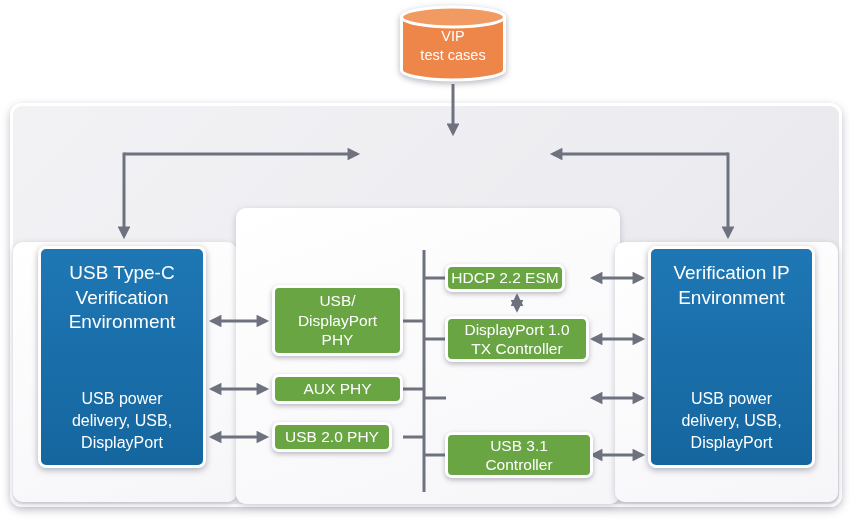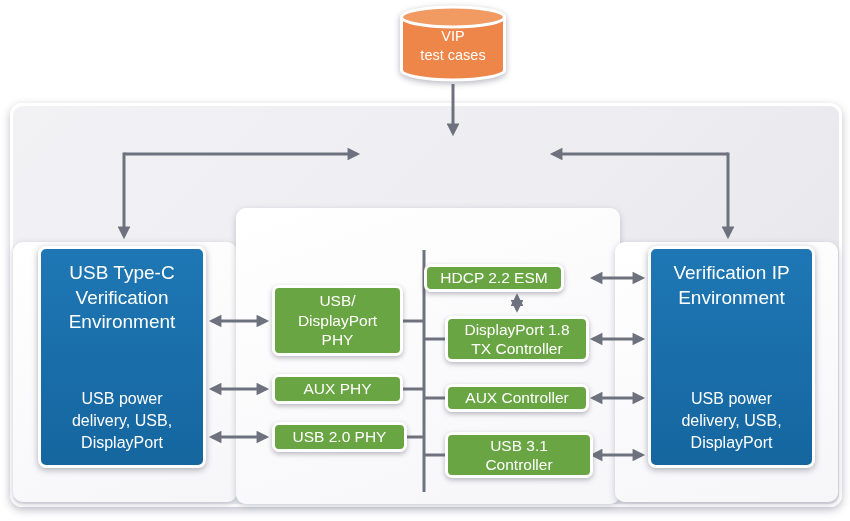--- a/index.html
+++ b/index.html
@@ -67,22 +67,22 @@
   }
   .green-box{
     background:var(--block-green);
     border:3px solid #fff;border-radius:7px;
     box-shadow:0 2px 5px rgba(80,80,100,.40);
     color:#fff;z-index:4;display:flex;align-items:center;justify-content:center;
     text-align:center;font-size:15.5px;line-height:1.25;
   }
   .usb-dp-phy{left:272px;top:285px;width:131px;height:71px;}
   .aux-phy{left:272px;top:374px;width:131px;height:30px;}
-  .usb2-phy{left:272px;top:422px;width:135px;height:30px;}
-  .hdcp{left:424px;top:264px;width:140px;height:28px;justify-content:center;}
+  .usb2-phy{left:272px;top:422px;width:120px;height:30px;}
+  .hdcp{left:445px;top:264px;width:120px;height:28px;justify-content:center;}
   .dp-tx{left:445px;top:316px;width:144px;height:46px;}
   .aux-ctrl{left:445px;top:384px;width:144px;height:28px;}
   .usb31{left:445px;top:432px;width:148px;height:46px;}
 
   
   .cyl-svg{left:398px;top:4px;width:110px;height:84px;z-index:4;filter:drop-shadow(0 2px 3px rgba(90,90,110,.45));}
   .cyl-label{left:398px;top:27px;width:110px;z-index:5;color:#fff;text-align:center;font-size:14.5px;line-height:1.3;}
 </style>
 </head>
 <body>
@@ -163,24 +163,21 @@
     <span>AUX PHY</span>
   </div>
   <div class="abs green-box usb2-phy">
     <span>USB 2.0 PHY</span>
   </div>
 
   <div class="abs green-box hdcp">
     <span>HDCP 2.2 ESM</span>
   </div>
   <div class="abs green-box dp-tx">
-    <span class="pre">DisplayPort 1.8
+    <span class="pre">DisplayPort 1.0
 TX Controller</span>
-  </div>
-  <div class="abs green-box aux-ctrl">
-    <span>AUX Controller</span>
   </div>
   <div class="abs green-box usb31">
     <span class="pre">USB 3.1
 Controller</span>
   </div>
 
 </div>
 
 </body></html>

